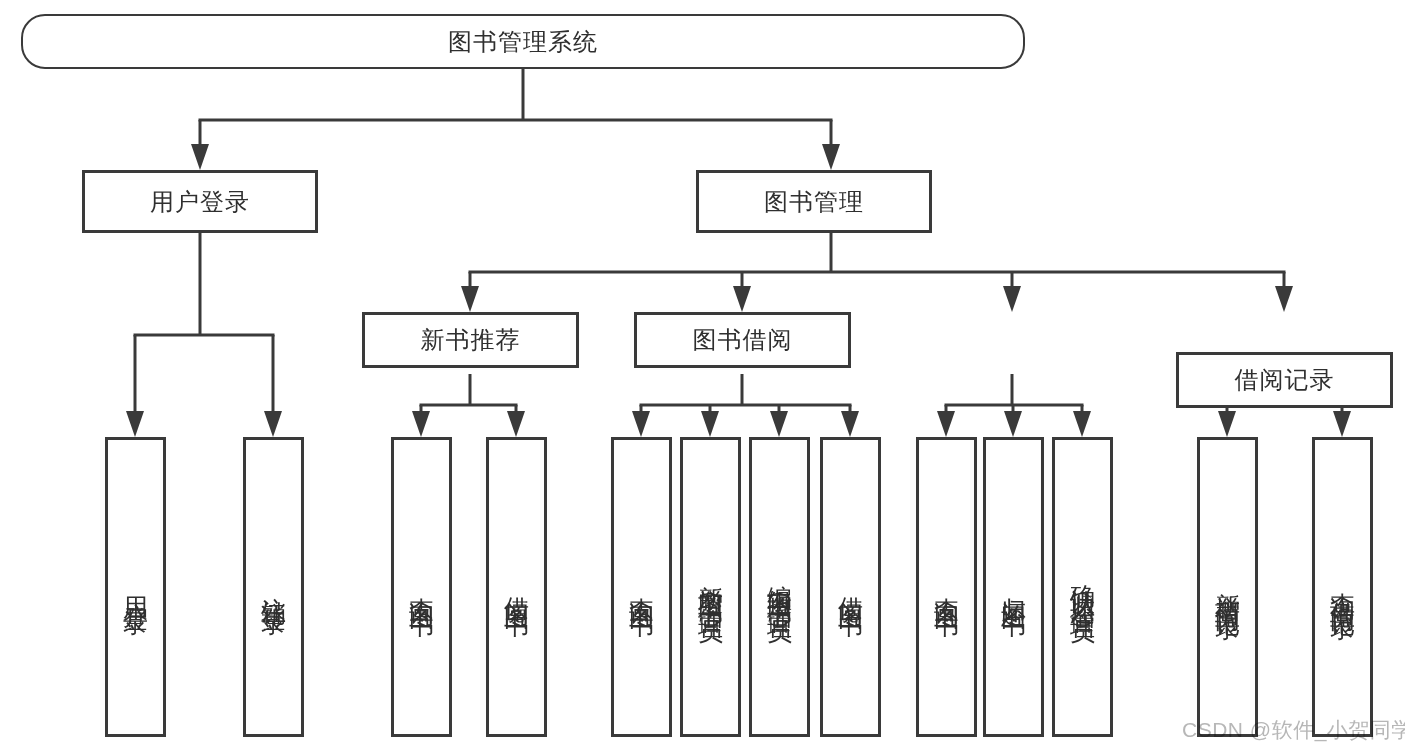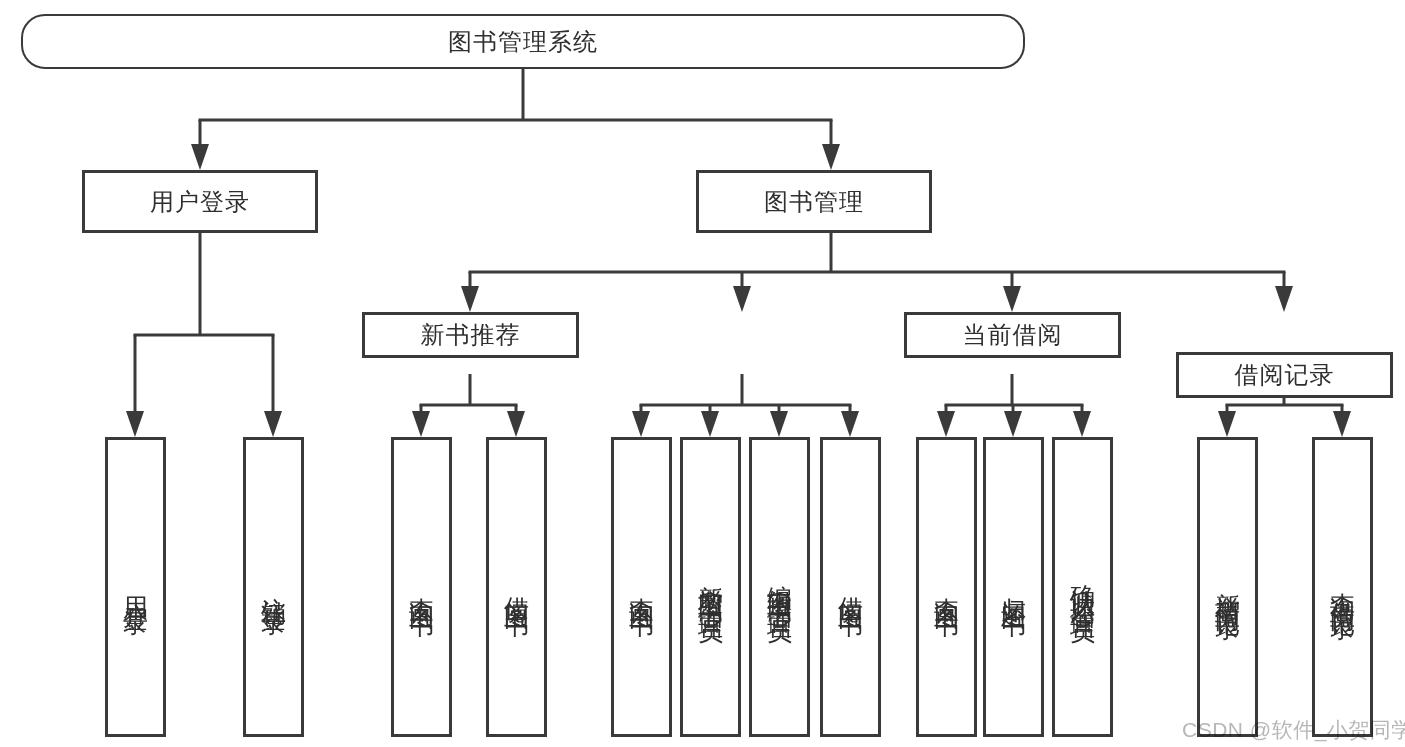--- a/index.html
+++ b/index.html
@@ -19,21 +19,21 @@
     border: 3px solid #3a3a3a;
     background: #ffffff;
     display: flex;
     align-items: center;
     justify-content: center;
     color: #2f2f2f;
   }
   .box-h { font-size: 24px; letter-spacing: 1px; }
   .root  { left: 21px;  top: 14px;  width: 1004px; height: 55px; border-width: 2px; border-radius: 24px; }
   .lvl2  { top: 170px; width: 236px; height: 63px; }
-  .lvl3  { top: 312px; width: 217px; height: 46px; }
+  .lvl3  { top: 312px; width: 217px; height: 56px; }
   .leaf  { top: 437px; width: 61px;  height: 300px; }
   .vtext {
     writing-mode: vertical-rl;
     text-orientation: mixed;
     font-size: 25px;
     letter-spacing: 5px;
     line-height: 1;
     white-space: nowrap;
   }
   .watermark {
@@ -118,21 +118,21 @@
       <polygon points="1333,411 1351,411 1342,437"></polygon>
     </g>
   </svg>
 
   <div class="box box-h root">图书管理系统</div>
 
   <div class="box box-h lvl2" style="left:82px;">用户登录</div>
   <div class="box box-h lvl2" style="left:696px;">图书管理</div>
 
   <div class="box box-h lvl3" style="left:362px;">新书推荐</div>
-  <div class="box box-h lvl3" style="left:904px;">当前借阅</div>
+  <div class="box box-h lvl3" style="left:634px;">图书借阅</div>
   <div class="box box-h lvl3" style="left:1176px;margin-top:40px;">借阅记录</div>
 
   <div class="box leaf" style="left:105px;">
     <span class="vtext">用户登录</span>
   </div>
   <div class="box leaf" style="left:243px;">
     <span class="vtext">注销登录</span>
   </div>
 
   <div class="box leaf" style="left:391px;">

